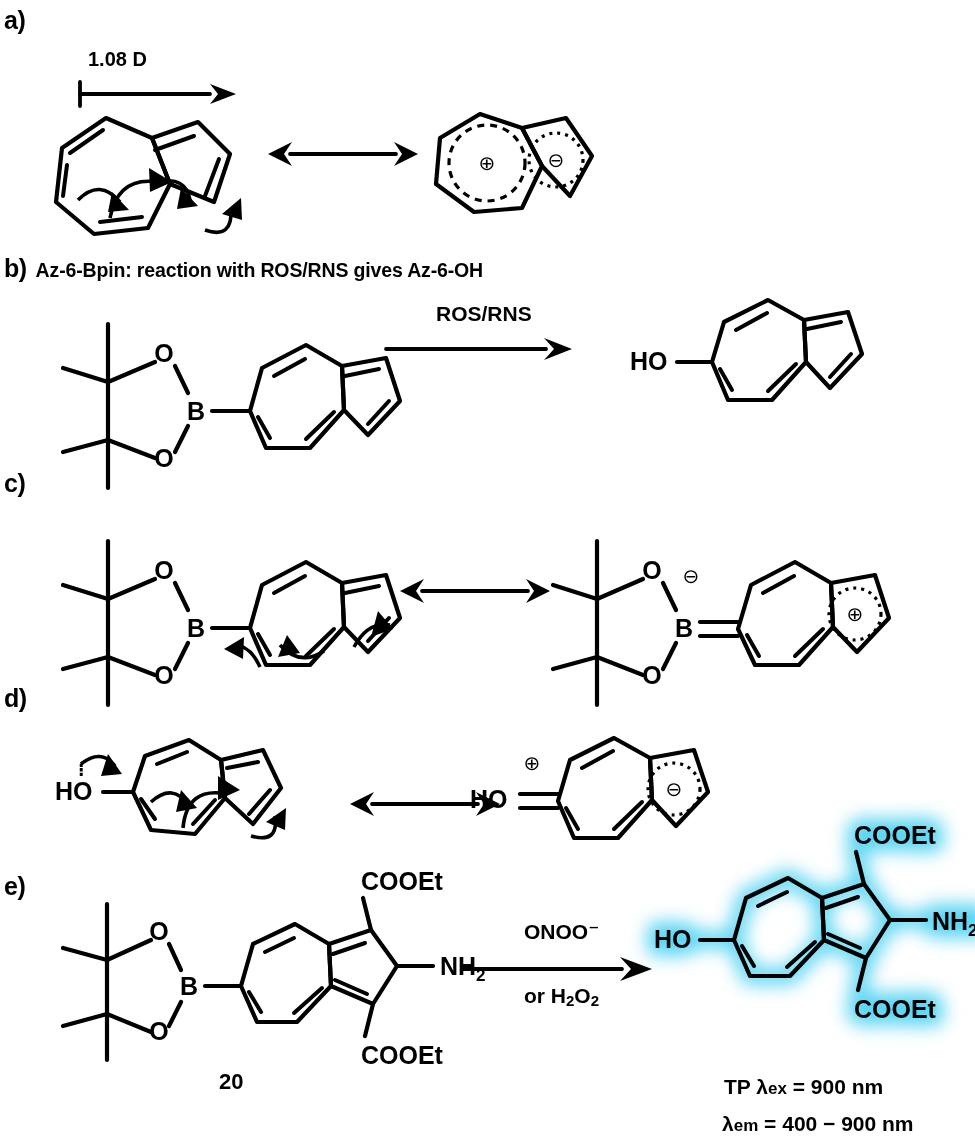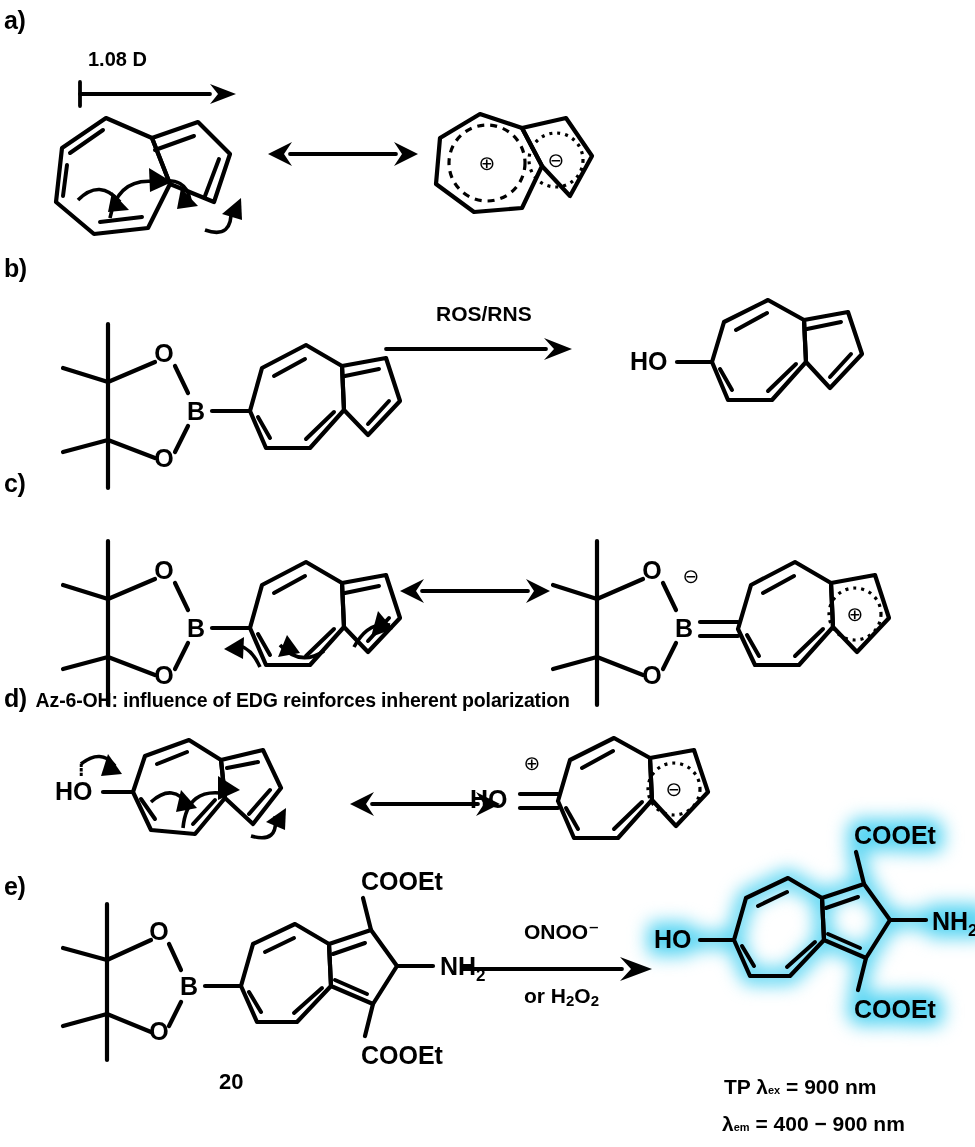--- a/index.html
+++ b/index.html
@@ -24,21 +24,21 @@
   .inner{stroke:#000;stroke-width:4.0;fill:none;stroke-linecap:round;}
   .curve{stroke:#000;stroke-width:3.6;fill:none;stroke-linecap:butt;}
   .dashcirc{stroke:#000;stroke-width:3.2;fill:none;stroke-dasharray:7 6;}
   .dotcirc{stroke:#000;stroke-width:3.2;fill:none;stroke-dasharray:3 5;}
   .atom{font-size:25px;font-weight:bold;font-family:"Liberation Sans","DejaVu Sans",sans-serif;}
   .atom-sm{font-size:17px;font-weight:bold;font-family:"Liberation Sans","DejaVu Sans",sans-serif;}
   .chg{font-size:20px;font-weight:normal;font-family:"Liberation Sans","DejaVu Sans",sans-serif;}
   .rxn-label{font-size:21px;font-weight:bold;font-family:"Liberation Sans","DejaVu Sans",sans-serif;margin-left:28px;}
   .cmpd-num{font-size:22px;font-weight:bold;}
   .foot{font-size:21px;font-weight:bold;white-space:nowrap;}
-  .foot .sub{font-size:11px;}
+  .foot .sub{font-size:17px;}
   .dipole-label{font-size:20px;font-weight:bold;text-align:center;}
   .glow-holder{position:absolute;}
   .glow-layer{filter:blur(9px);}
 </style>
 </head>
 <body>
 
 <div class="panel" style="top:0;height:250px;">
   <div class="panel-head" style="left:4px;top:6px;">
     <span class="panel-letter">a)</span>
@@ -87,20 +87,21 @@
     <circle class="dashcirc" cx="57" cy="55" r="38"></circle>
     <circle class="dotcirc" cx="126" cy="52" r="27"></circle>
     <text class="chg" x="57" y="62" text-anchor="middle">⊕</text>
     <text class="chg" x="126" y="59" text-anchor="middle">⊖</text>
   </svg>
 </div>
 
 <div class="panel" style="top:250px;height:215px;">
   <div class="panel-head" style="left:4px;top:4px;">
     <span class="panel-letter">b)</span>
+    <span class="panel-title">Az-6-Bpin: reaction with ROS/RNS gives Az-6-OH</span>
   </div>
 
   <svg width="340" height="160" style="left:38px;top:50px;">
 
     <line class="bond" x1="70" y1="82" x2="70" y2="24"></line>
     <line class="bond" x1="70" y1="82" x2="25" y2="68"></line>
     <line class="bond" x1="70" y1="82" x2="117" y2="62"></line>
     <line class="bond" x1="70" y1="140" x2="70" y2="188"></line>
     <line class="bond" x1="70" y1="140" x2="25" y2="152"></line>
     <line class="bond" x1="70" y1="140" x2="117" y2="158"></line>
@@ -206,21 +207,20 @@
     <line class="inner" x1="288" y1="112" x2="260" y2="139"></line>
     <line class="inner" x1="212" y1="118" x2="224" y2="139"></line>
     <circle class="dotcirc" cx="320" cy="97" r="26"></circle>
     <text class="chg" x="320" y="104" text-anchor="middle">⊕</text>
   </svg>
 </div>
 
 <div class="panel" style="top:680px;height:180px;">
   <div class="panel-head" style="left:4px;top:4px;">
     <span class="panel-letter">d)</span>
-    <span class="panel-title">Az-6-OH: influence of EDG reinforces inherent polarization</span>
   </div>
 
   <svg width="290" height="125" style="left:55px;top:60px;">
     <text class="atom" x="0" y="60">HO</text>
     <text class="atom-sm" x="23" y="36">⁝</text>
     <line class="bond" x1="48" y1="52" x2="78" y2="52"></line>
 
     <polygon class="bond" points="78,52 90,16 134,0 166,20 170,58 140,94 96,90"></polygon>
     <polygon class="bond" points="170,58 166,20 208,10 226,48 198,84"></polygon>
     <line class="inner" x1="102" y1="24" x2="132" y2="12"></line>

